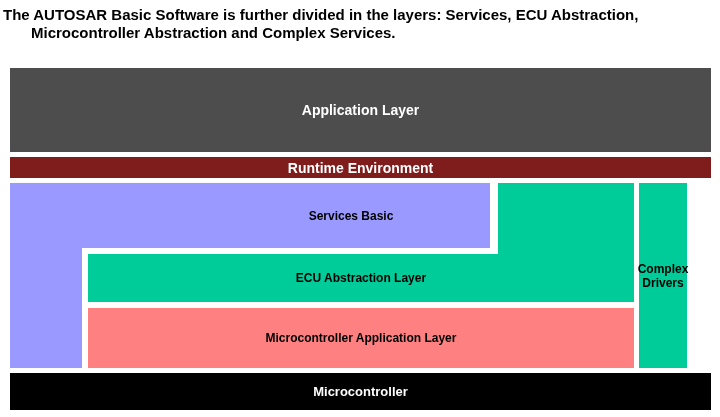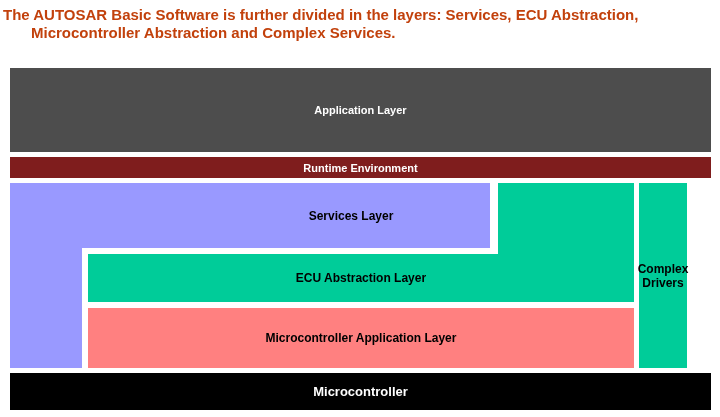--- a/index.html
+++ b/index.html
@@ -12,35 +12,35 @@
     position: relative;
     width: 720px; height: 417px;
     background: #ffffff;
     overflow: hidden;
   }
   .caption {
     position: absolute;
     left: 3px; top: 6px;
     font-size: 15px;
     font-weight: bold;
-    color: #c2410c;
+    color: #000000;
     line-height: 17.5px;
     white-space: nowrap;
   }
   .caption .line2 { margin-left: 28px; }
 
   .box {
     position: absolute;
     display: flex;
     align-items: center;
     justify-content: center;
     text-align: center;
   }
   .lbl { font-weight: bold; }
-  .lbl-white { color: #ffffff; font-size: 11px; }
+  .lbl-white { color: #ffffff; font-size: 14px; }
   .lbl-black { color: #000000; font-size: 12px; }
 
   .app      { left: 10px;  top: 68px;  width: 701px; height: 84px;  background: #4D4D4D; }
   .rte      { left: 10px;  top: 157px; width: 701px; height: 21px;  background: #7f1d1d; }
   .svc-main { left: 10px;  top: 183px; width: 480px; height: 65px;  background: #9999FF; }
   .svc-arm  { left: 10px;  top: 248px; width: 72px;  height: 120px; background: #9999FF; }
   .ecu-col  { left: 498px; top: 183px; width: 136px; height: 119px; background: #00CC99; }
   .ecu-bar  { left: 88px;  top: 254px; width: 546px; height: 48px;  background: #00CC99; }
   .mal      { left: 88px;  top: 308px; width: 546px; height: 60px;  background: #FF8080; }
   .cdx      { left: 639px; top: 183px; width: 48px;  height: 185px; background: #00CC99; }
@@ -66,21 +66,21 @@
     <span class="lbl lbl-white">Application Layer</span>
   </div>
 
   <div class="box rte">
     <span class="lbl lbl-white">Runtime Environment</span>
   </div>
 
   <div class="box svc-main"></div>
   <div class="box svc-arm"></div>
   <div class="box svc-label-overlay">
-    <span class="lbl lbl-black">Services Layer</span>
+    <span class="lbl lbl-black">Services Basic</span>
   </div>
 
   <div class="box ecu-col"></div>
   <div class="box ecu-bar">
     <span class="lbl lbl-black">ECU Abstraction Layer</span>
   </div>
 
   <div class="box mal">
     <span class="lbl lbl-black">Microcontroller Application Layer</span>
   </div>

